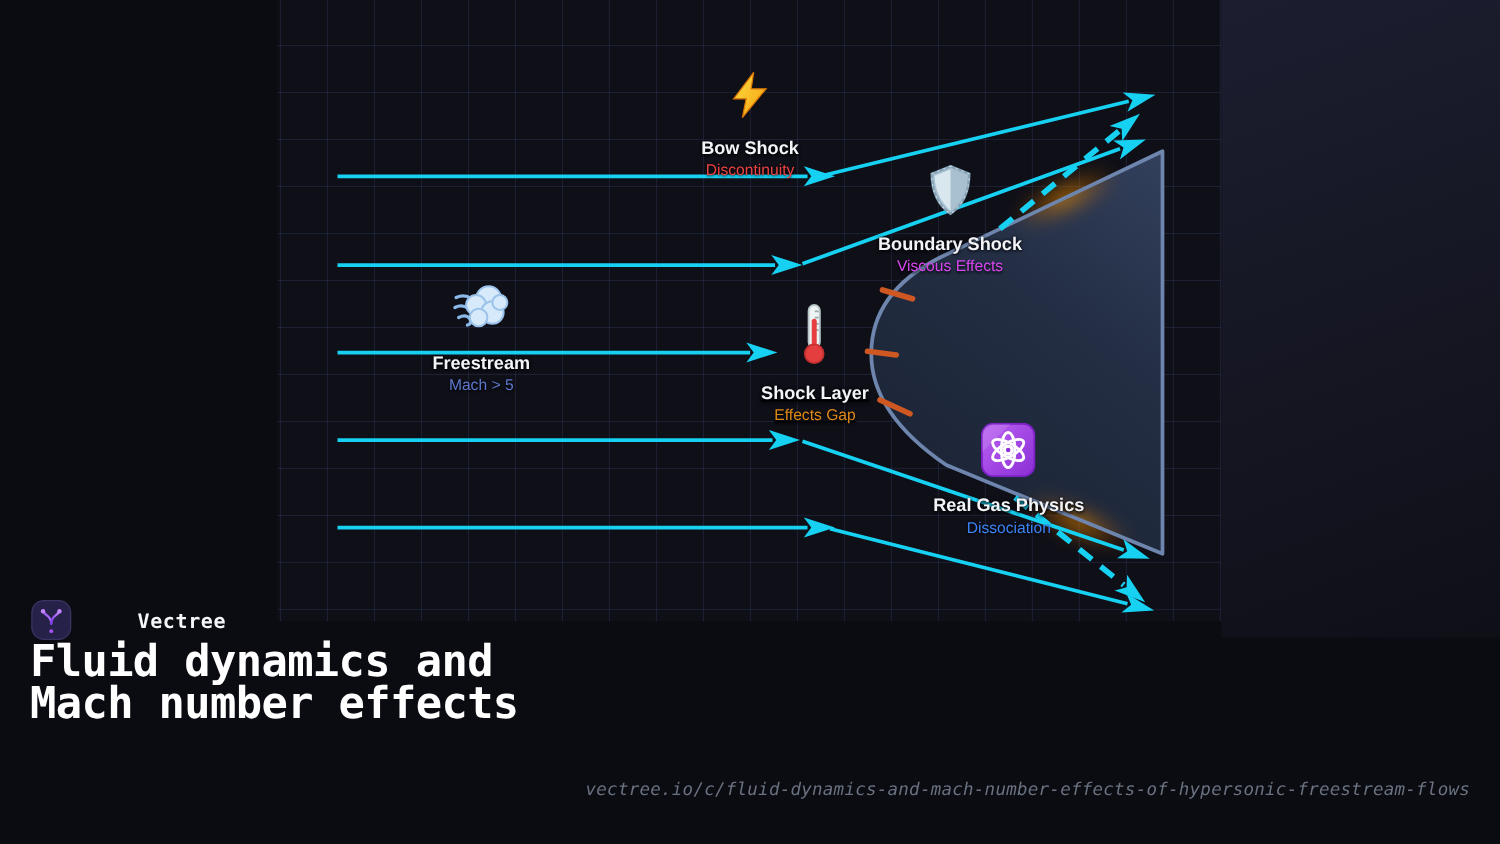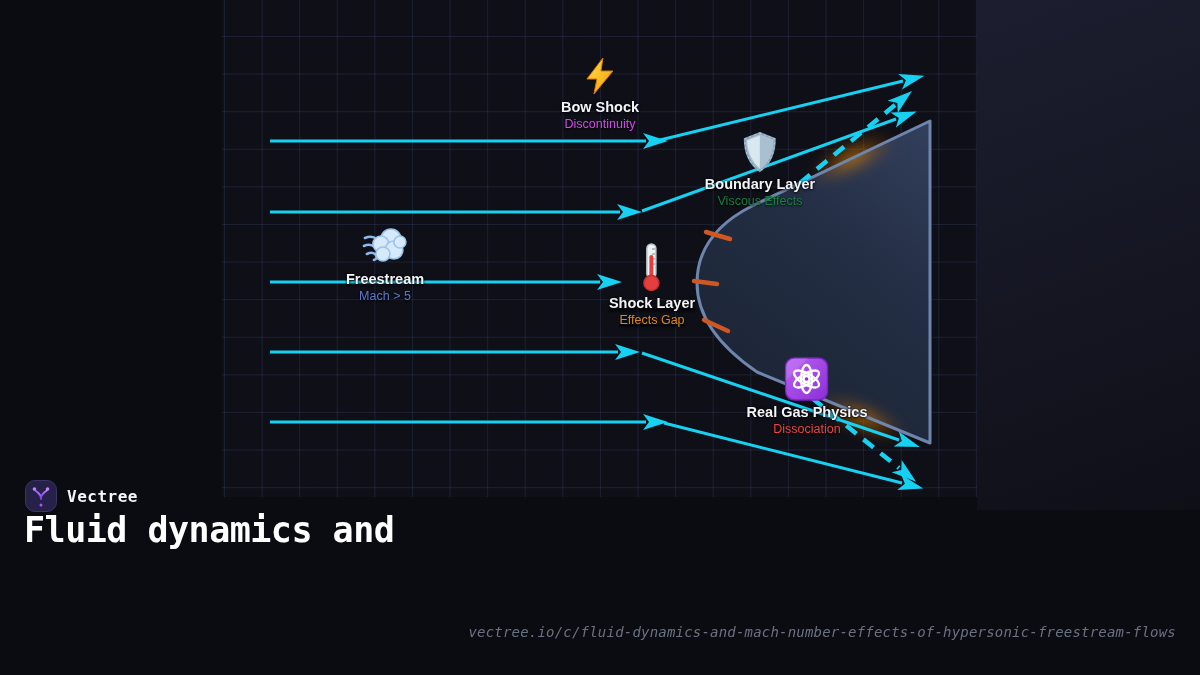--- a/index.html
+++ b/index.html
@@ -23,33 +23,33 @@
     background:linear-gradient(160deg,#1c1e30 0%,#151622 55%,#0e0f17 100%);
   }
   .diagram-svg{position:absolute;left:0;top:0;}
   
   .node{
     position:absolute;transform:translateX(-50%);
     display:flex;flex-direction:column;align-items:center;
     text-align:center;white-space:nowrap;
   }
   .node .nlabel{
-    margin-top:3px;font-size:14.5px;font-weight:bold;color:#f2f4f8;
+    margin-top:15px;font-size:14.5px;font-weight:bold;color:#f2f4f8;
     text-shadow:0 1px 3px rgba(0,0,0,.9), 0 0 2px rgba(0,0,0,.8);
     line-height:16px;
   }
   .node .nsub{
     margin-top:2px;font-size:12.5px;line-height:14px;
     text-shadow:0 1px 2px rgba(0,0,0,.9);
   }
   
   .brand-row{position:absolute;left:25px;top:480px;display:flex;align-items:center;gap:10px;}
   .brand-name{
     font-family:"DejaVu Sans Mono",monospace;font-weight:bold;
-    font-size:16px;color:#f5f6fa;letter-spacing:.5px;
+    font-size:16px;color:#f5f6fa;letter-spacing:.5px;margin-left:43px;
   }
   .logo-badge{
     width:32px;height:32px;border-radius:10px;
     background:#252148;border:1px solid #3b3566;
     display:flex;align-items:center;justify-content:center;box-sizing:border-box;
   }
   .headline{
     position:absolute;left:24px;top:514px;
     font-family:"DejaVu Sans Mono",monospace;font-weight:bold;
     font-size:35px;line-height:32.6px;color:#ffffff;letter-spacing:-0.5px;
@@ -125,31 +125,31 @@
   <svg width="40" height="40" viewBox="0 0 40 40">
     <defs>
         <linearGradient id="boltG" x1="0" y1="0" x2="1" y2="1">
       <stop offset="0" stop-color="#fde047"></stop>
           <stop offset="1" stop-color="#f59e0b"></stop>
     </linearGradient>
       </defs>
     <polygon points="23,2 7,23 17,23 14,38 33,15 21,15" fill="url(#boltG)" stroke="#d97706" stroke-width="1"></polygon>
   </svg>
   <div class="nlabel">Bow Shock</div>
-  <div class="nsub" style="color: #d946ef;">Discontinuity</div>
+  <div class="nsub" style="color: #ef4444;">Discontinuity</div>
 </div>
 
 <div class="node" style="left:760px;top:131px;">
   <svg width="40" height="42" viewBox="0 0 40 42">
     <path d="M20,2 L35,8 C35,22 30,33 20,40 C10,33 5,22 5,8 Z" fill="#a9c0d1" stroke="#86a2b5" stroke-width="2"></path>
     <path d="M20,4.5 L20,37.5 C12.5,31 7.5,21.5 7.3,9.6 Z" fill="#d9e7ef"></path>
     <path d="M20,2 L35,8 C35,22 30,33 20,40 C10,33 5,22 5,8 Z" fill="none" stroke="#c2d6e2" stroke-width="1" stroke-dasharray="1 4" stroke-linecap="round"></path>
   </svg>
-  <div class="nlabel">Boundary Layer</div>
-  <div class="nsub" style="color: #15803d;">Viscous Effects</div>
+  <div class="nlabel">Boundary Shock</div>
+  <div class="nsub" style="color: #d946ef;">Viscous Effects</div>
 </div>
 
 <div class="node" style="left:385px;top:226px;">
   <svg width="48" height="42" viewBox="0 0 48 42">
     <g stroke="#8ab9ea" stroke-width="2.6" fill="none" stroke-linecap="round">
       <path d="M4,12 Q11,9 16,13"></path>
       <path d="M3,20 Q9,17 14,21"></path>
       <path d="M6,28 q6,-3 9,1 q2,4 -2,5"></path>
     </g>
     <g fill="#d7eafc" stroke="#9cc3ea" stroke-width="1.6">
@@ -173,40 +173,40 @@
       <line x1="12" y1="17" x2="15" y2="17"></line>
       <line x1="12" y1="22" x2="15" y2="22"></line>
     </g>
     <line x1="11.5" y1="15" x2="11.5" y2="36" stroke="#e53e3e" stroke-width="4" stroke-linecap="round"></line>
     <circle cx="11.5" cy="41" r="7.5" fill="#e53e3e" stroke="#c53030" stroke-width="1.5"></circle>
   </svg>
   <div class="nlabel">Shock Layer</div>
   <div class="nsub" style="color: rgb(224, 138, 21);">Effects Gap</div>
 </div>
 
-<div class="node" style="left:807px;top:357px;">
+<div class="node" style="left:807px;top:338px;">
   <svg width="44" height="44" viewBox="0 0 44 44">
     <defs>
         <linearGradient id="atomG" x1="0" y1="0" x2="1" y2="1">
       <stop offset="0" stop-color="#bb61f2"></stop>
           <stop offset="1" stop-color="#8b2fd6"></stop>
     </linearGradient>
       </defs>
     <rect x="1" y="1" width="42" height="42" rx="9" fill="url(#atomG)" stroke="#7a22c4" stroke-width="1.5"></rect>
     <path d="M10,1 h14 L1,24 v-14 a9,9 0 0 1 9,-9 Z" fill="#ffffff" opacity="0.12"></path>
     <g stroke="#ffffff" stroke-width="2.3" fill="none">
       <ellipse cx="22" cy="22" rx="14" ry="5.5" transform="rotate(90 22 22)"></ellipse>
       <ellipse cx="22" cy="22" rx="14" ry="5.5" transform="rotate(30 22 22)"></ellipse>
       <ellipse cx="22" cy="22" rx="14" ry="5.5" transform="rotate(150 22 22)"></ellipse>
     </g>
     <circle cx="22" cy="22" r="4.5" fill="#ffffff"></circle>
     <circle cx="22" cy="22" r="1.8" fill="#8b2fd6"></circle>
   </svg>
   <div class="nlabel">Real Gas Physics</div>
-  <div class="nsub" style="color: #ef4444;">Dissociation</div>
+  <div class="nsub" style="color: #3b82f6;">Dissociation</div>
 </div>
 
 <div class="brand-row">
   <div class="logo-badge">
     <svg width="30" height="30" viewBox="0 0 32 32">
       <defs>
           <linearGradient id="vG" x1="0" y1="1" x2="1" y2="0">
         <stop offset="0" stop-color="#7c3aed"></stop>
             <stop offset="1" stop-color="#c084fc"></stop>
       </linearGradient>
@@ -219,15 +219,16 @@
       <circle cx="9" cy="8.5" r="1.9" fill="#c084fc"></circle>
       <circle cx="23" cy="8.5" r="1.9" fill="#c084fc"></circle>
       <circle cx="16" cy="25.5" r="1.6" fill="#a855f7"></circle>
     </svg>
   </div>
   <div class="brand-name">Vectree</div>
 </div>
 
 <div class="headline">
   <span>Fluid dynamics and</span>
+  <span>Mach number effects</span>
 </div>
 
 <div class="footer-url">vectree.io/c/fluid-dynamics-and-mach-number-effects-of-hypersonic-freestream-flows</div>
 
 </body></html>

